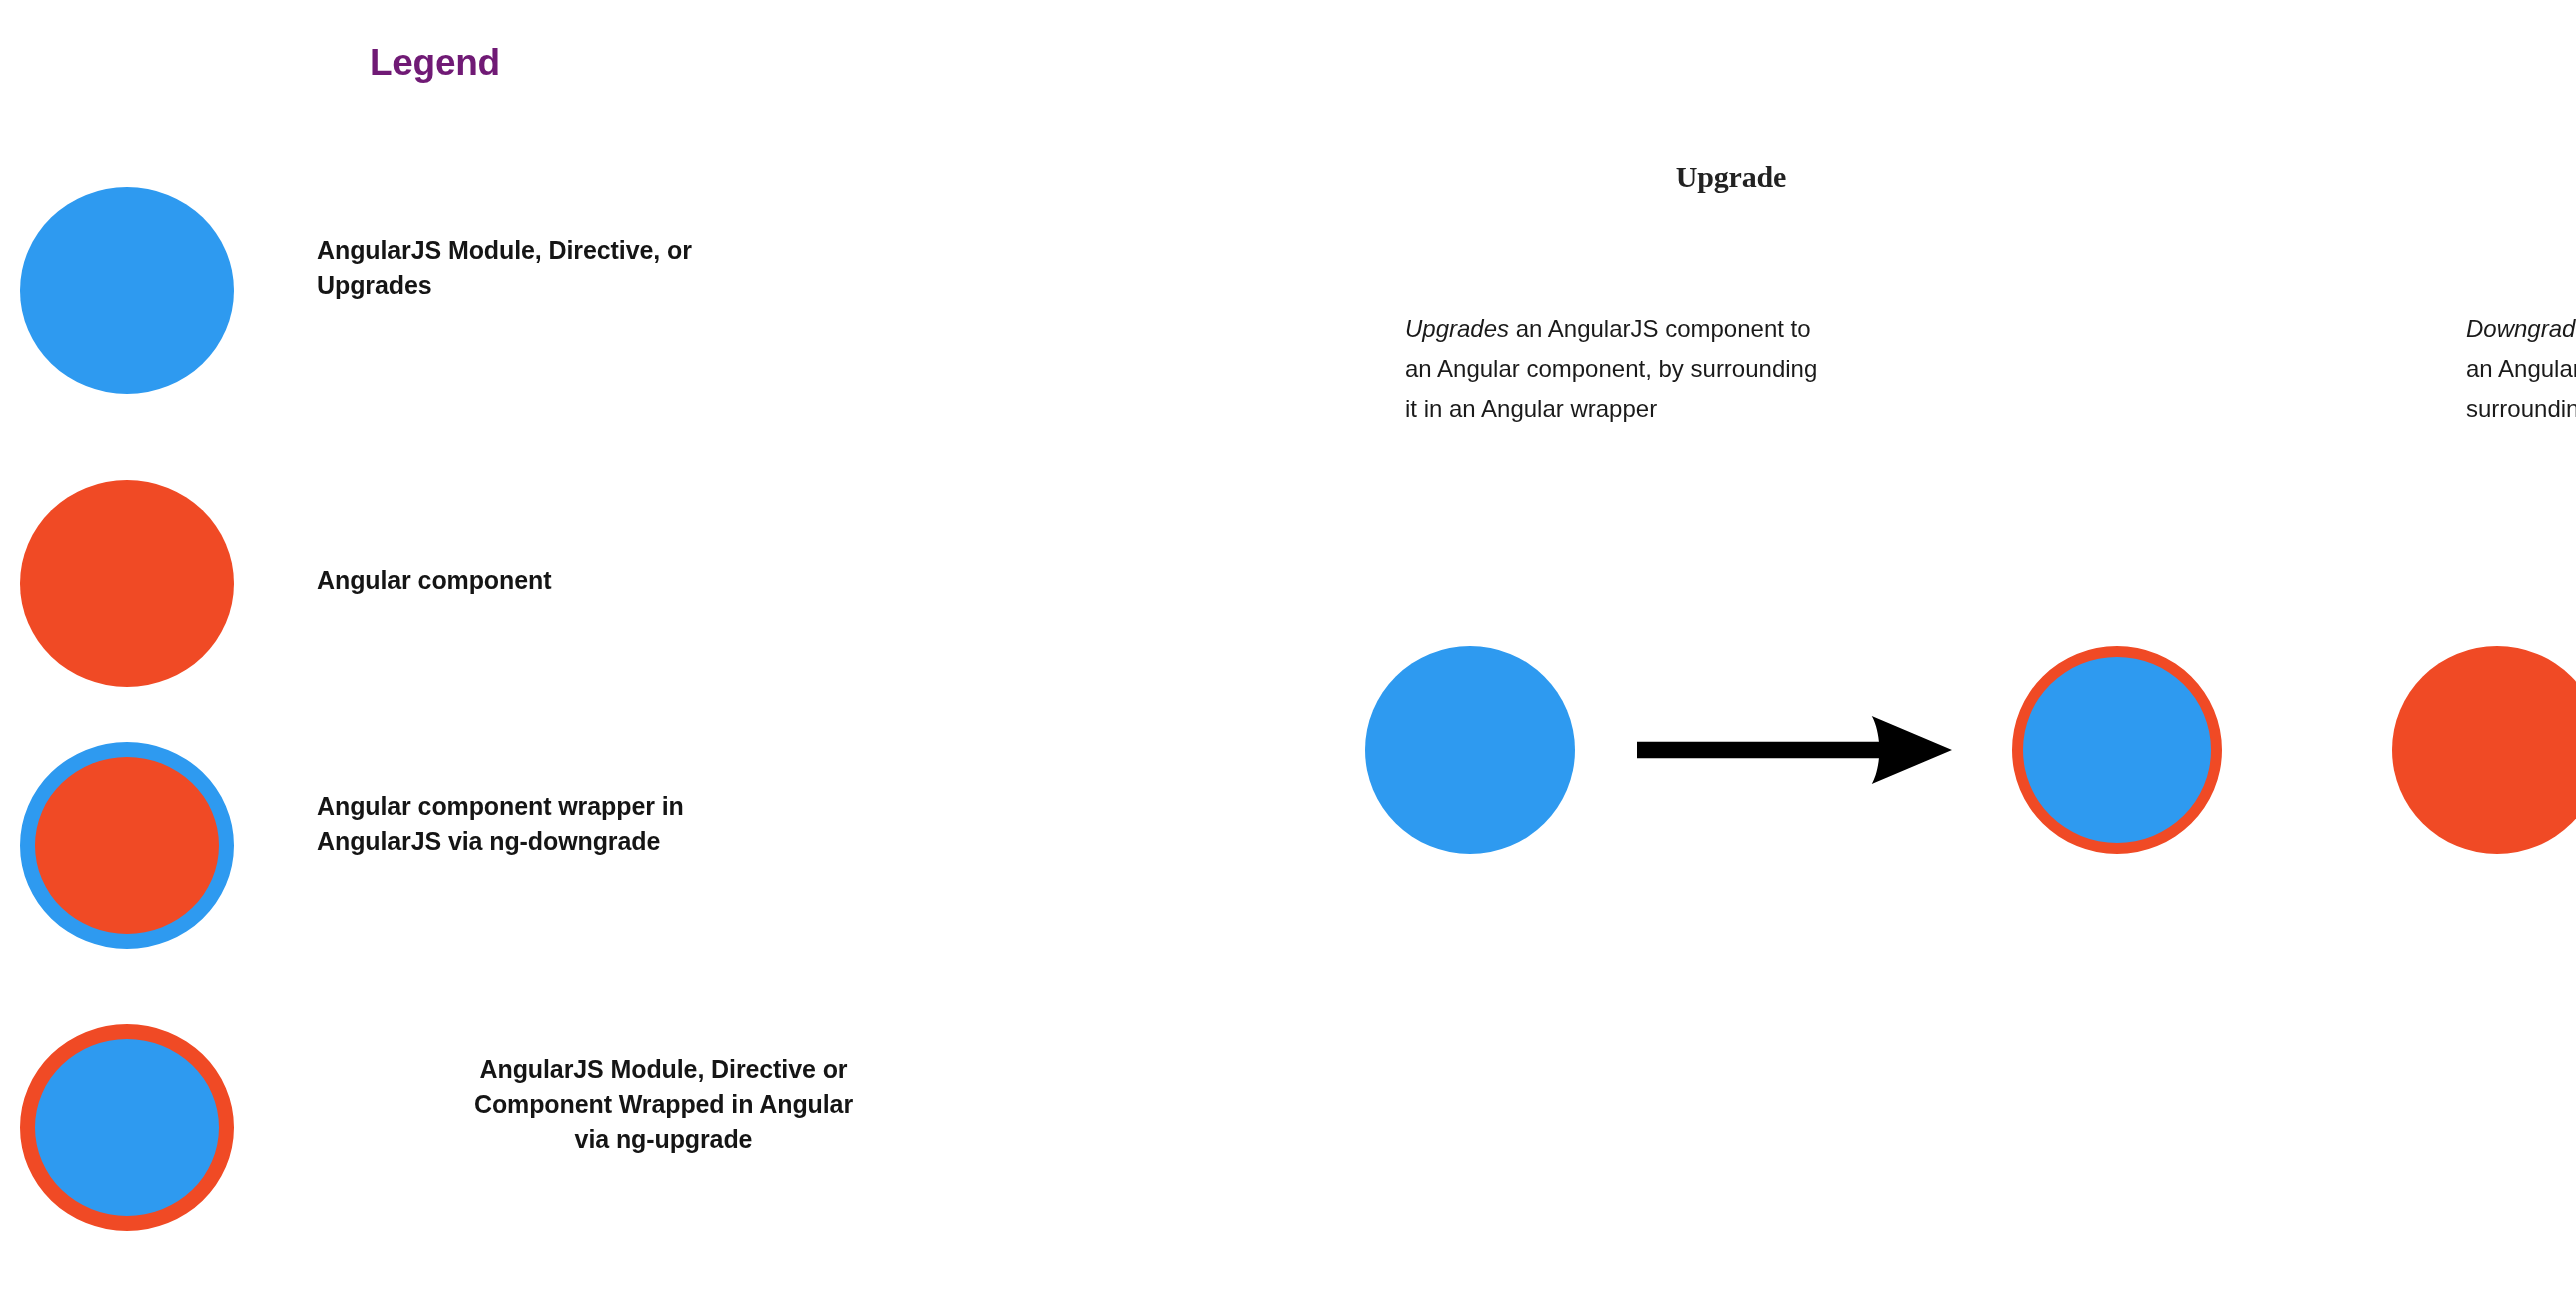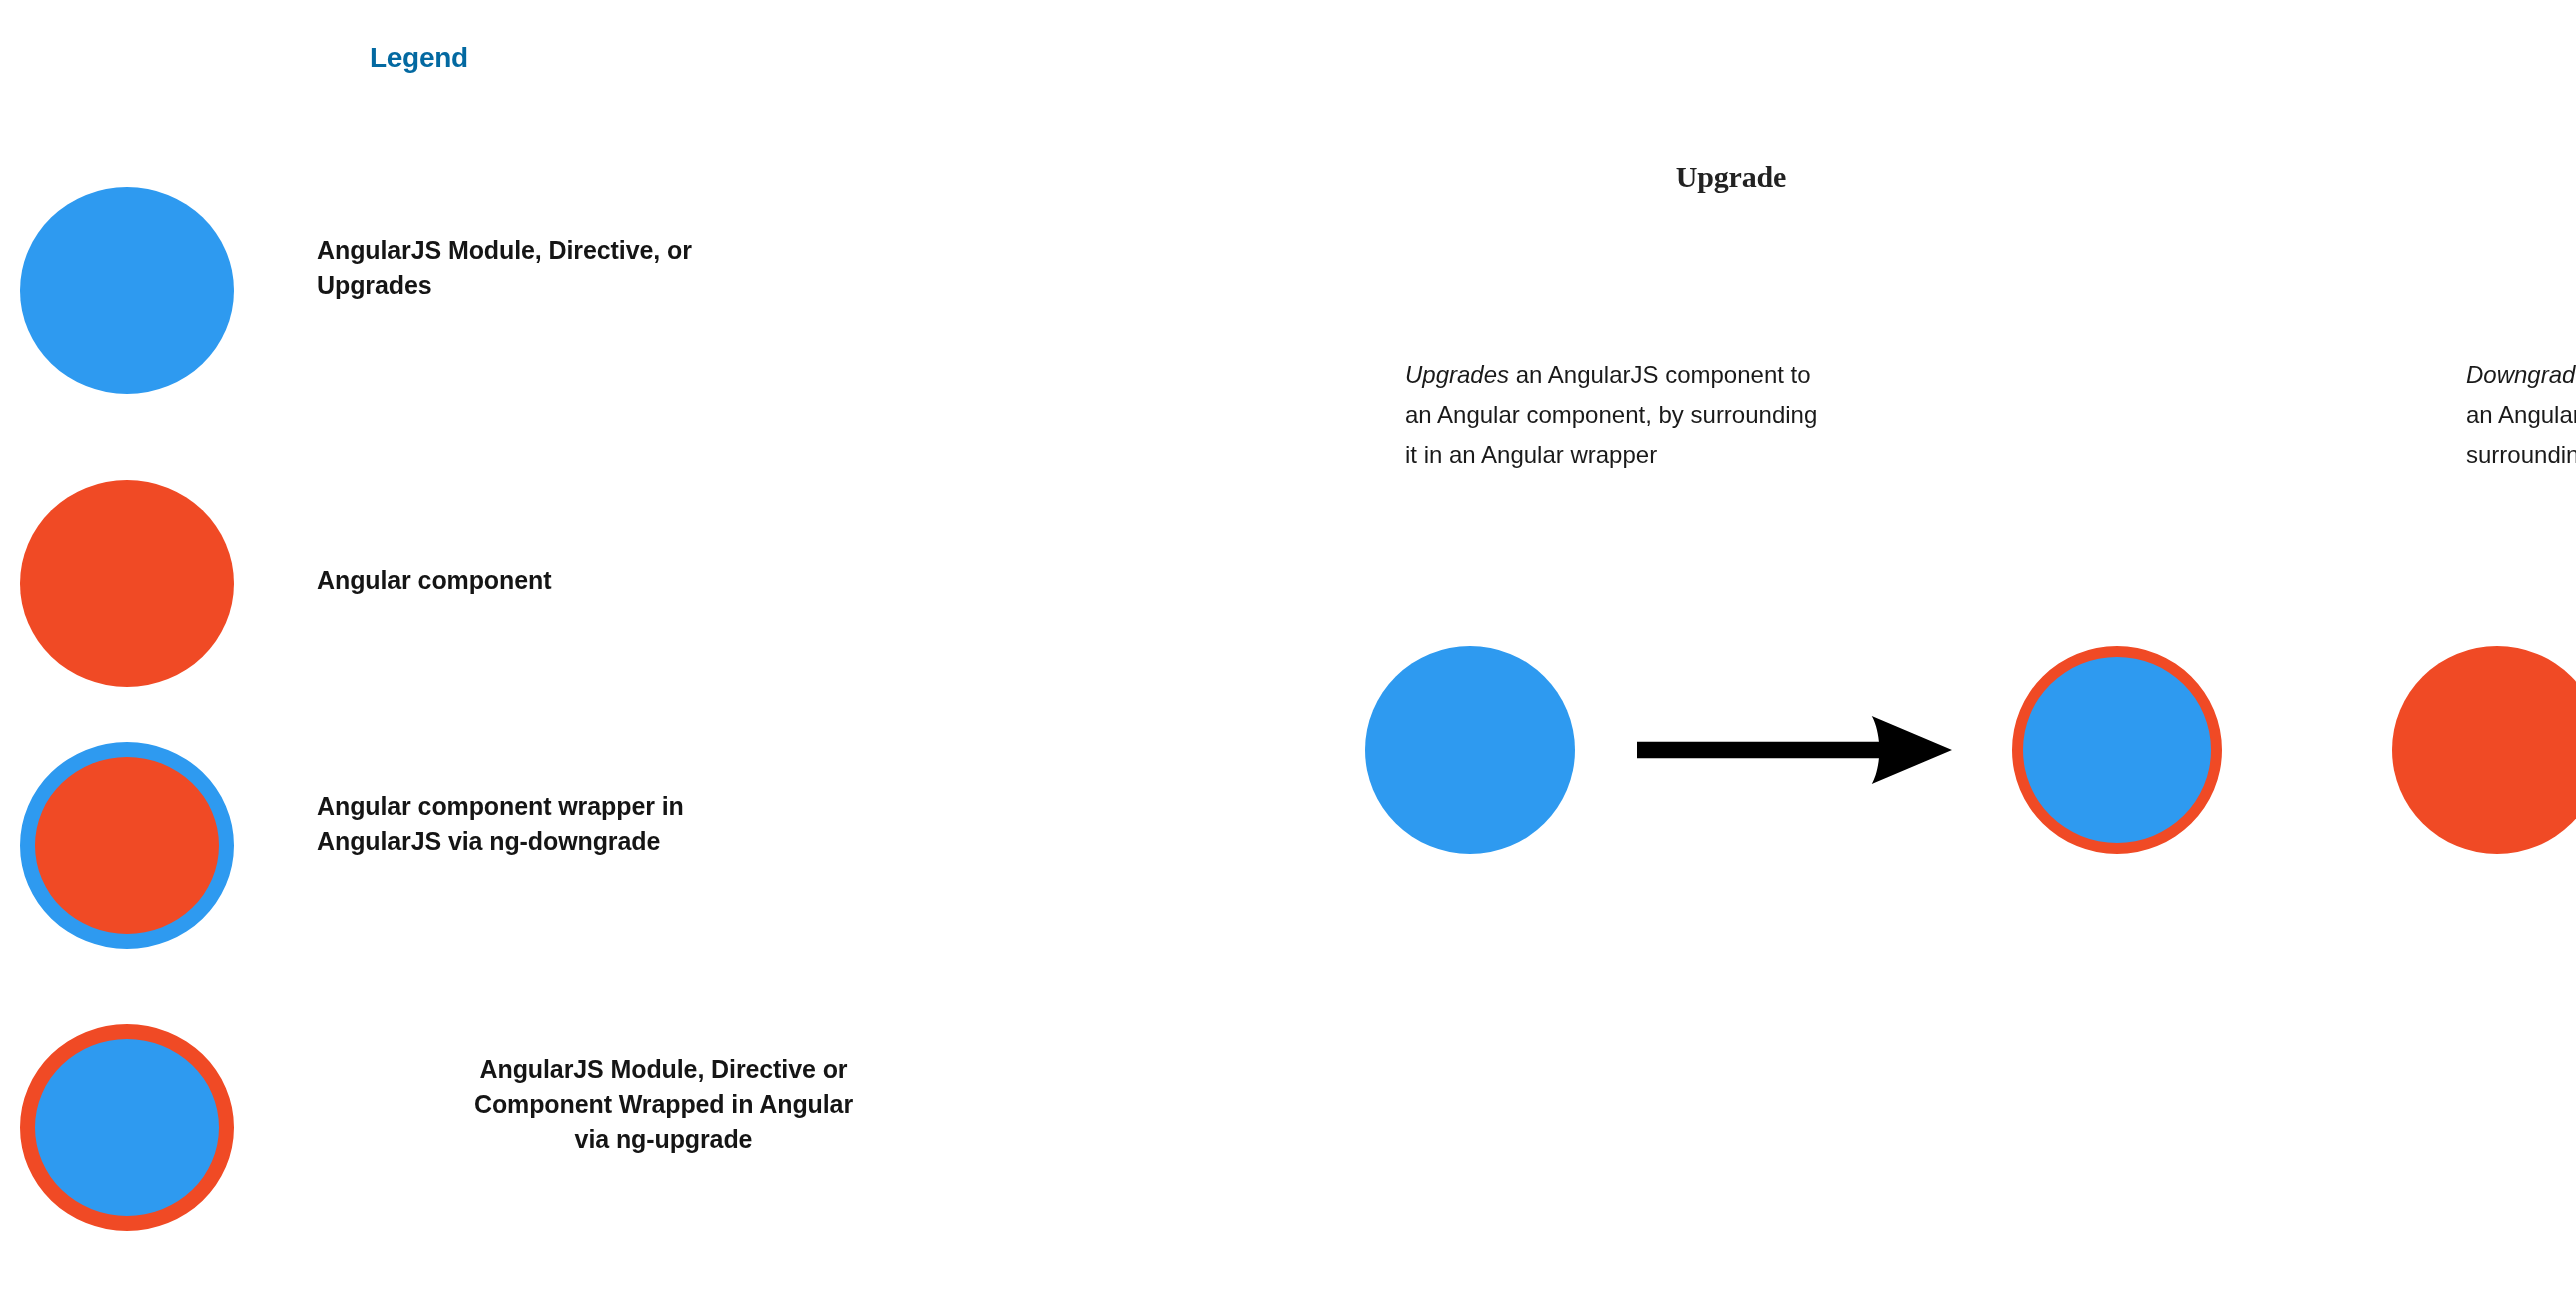--- a/index.html
+++ b/index.html
@@ -20,24 +20,24 @@
     height: 1302px;
     background: #ffffff;
     overflow: hidden;
   }
 
   
   .legend-title {
     position: absolute;
     left: 370px;
     top: 42px;
-    font-size: 28px;
+    font-size: 37px;
     font-weight: bold;
     letter-spacing: -0.3px;
-    color: #0369a1;
+    color: #701a75;
     white-space: nowrap;
   }
 
   .col-title {
     position: absolute;
     top: 160px;
     font-size: 30px;
     font-weight: bold;
     letter-spacing: -0.2px;
     color: #222222;
@@ -90,21 +90,20 @@
   }
 
   
   .col-desc {
     position: absolute;
     font-size: 24px;
     line-height: 40px;
     color: #1a1a1a;
     white-space: pre-line;
     font-weight: normal;
-    margin-top: 46px;
   }
   .col-desc .em {
     font-style: italic;
   }
 
   
   .flow-circle {
     position: absolute;
     width: 210px;
     height: 208px;

